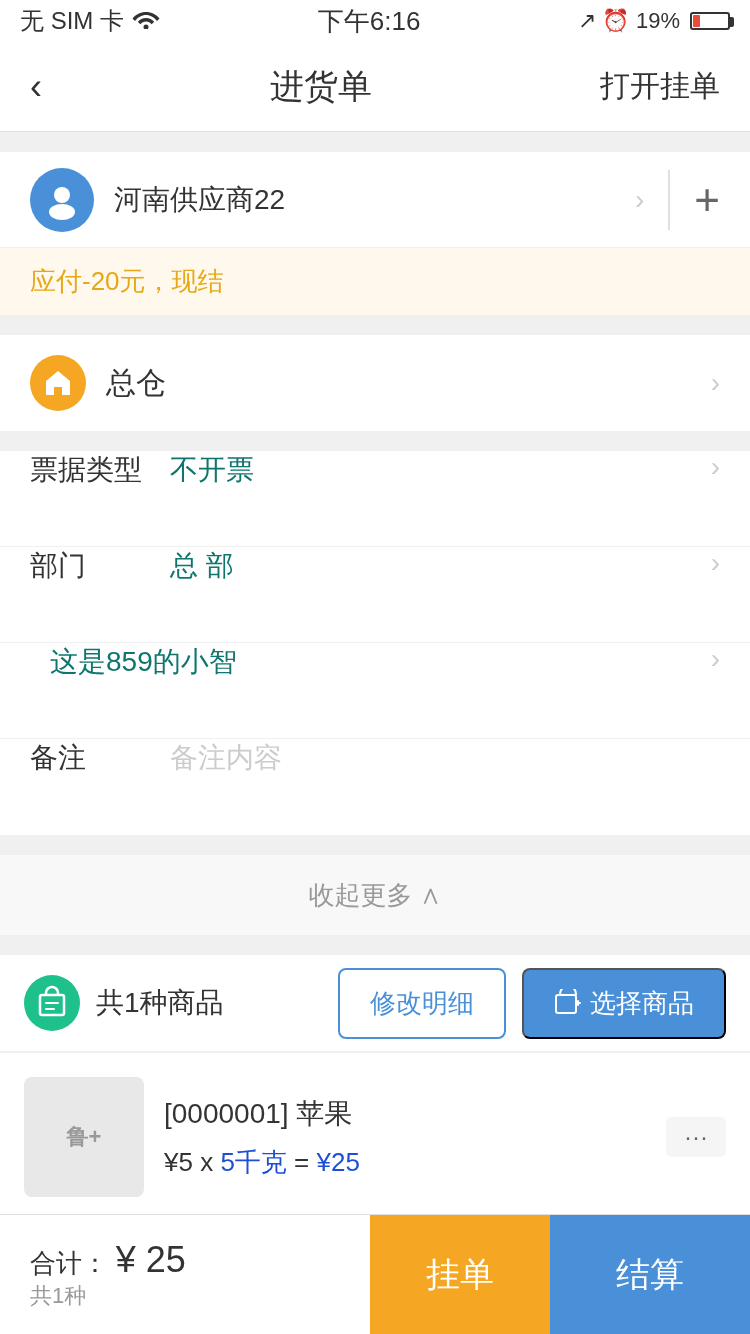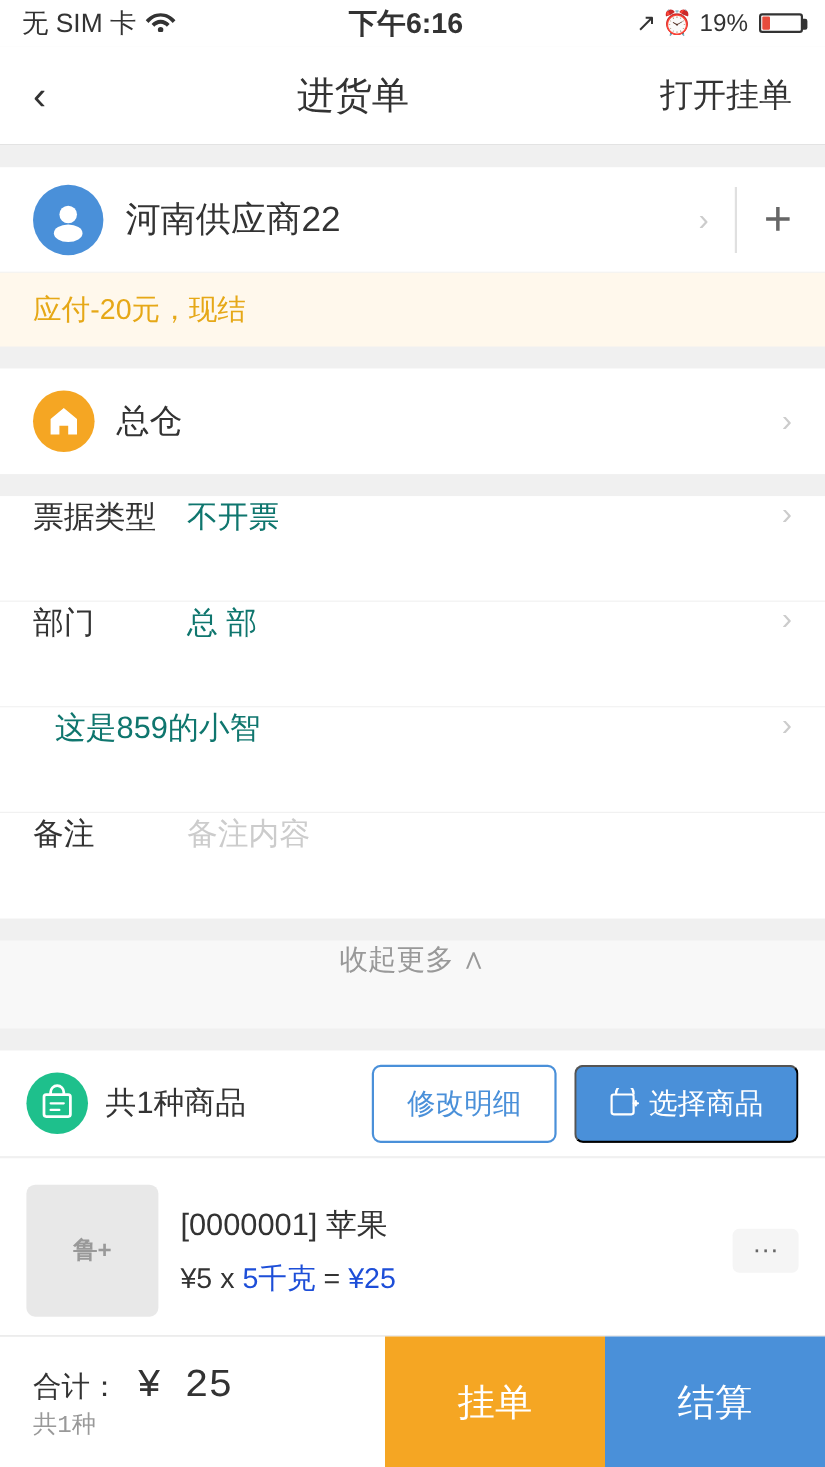--- a/index.html
+++ b/index.html
@@ -19,21 +19,21 @@
       background: #fff;
       height: 42px;
       display: flex;
       align-items: center;
       justify-content: space-between;
       padding: 0 20px;
       font-size: 24px;
       color: #333;
     }
     .status-left { display: flex; align-items: center; gap: 8px; }
-    .status-center { font-weight: 700; font-size: 26px; }
+    .status-center { font-weight: 400; font-size: 26px; }
     .status-right { display: flex; align-items: center; gap: 6px; font-size: 22px; }
     .battery-icon {
       width: 40px; height: 18px; border: 2px solid #333; border-radius: 3px; position: relative; margin-left: 4px;
     }
     .battery-icon::after {
       content: ''; position: absolute; right: -6px; top: 3px; width: 4px; height: 10px; background: #333; border-radius: 0 2px 2px 0;
     }
     .battery-fill {
       position: absolute; left: 1px; top: 1px; width: 20%; height: 12px; background: #e74c3c; border-radius: 1px;
     }
@@ -81,21 +81,21 @@
     }
     .supplier-avatar {
       width: 64px; height: 64px; border-radius: 50%;
       background: #4a90d9;
       display: flex; align-items: center; justify-content: center;
       margin-right: 20px; flex-shrink: 0;
     }
     .supplier-avatar svg { width: 40px; height: 40px; }
     .supplier-name {
       flex: 1;
-      font-size: 32px;
+      font-size: 28px;
       color: #333;
     }
     .supplier-chevron {
       font-size: 28px; color: #ccc;
     }
     .supplier-divider {
       width: 2px; height: 60px; background: #e0e0e0; margin: 0 24px;
     }
     .supplier-add {
       font-size: 44px; color: #666; cursor: pointer;
@@ -160,20 +160,21 @@
     }
     .form-value.placeholder {
       color: #ccc;
     }
 
     
     .collapse-bar {
       background: #f8f8f8;
       height: 80px;
       display: flex;
+      align-items: center;
       justify-content: center;
       font-size: 26px;
       color: #999;
       cursor: pointer;
       margin-top: 20px;
     }
 
     
     .product-header {
       background: #fff;
@@ -265,37 +266,36 @@
       display: flex;
       background: #fff;
       border-top: 1px solid #e0e0e0;
     }
     .bottom-total {
       flex: 1;
       display: flex;
       flex-direction: column;
       justify-content: center;
       padding: 0 30px;
-      font-family: Liberation Mono, monospace;
     }
     .total-label {
       font-size: 26px;
       color: #333;
     }
     .total-amount {
       font-size: 36px;
       color: #333;
       font-weight: 500;
     }
     .total-count {
       font-size: 22px;
       color: #999;
     }
     .btn-hang {
-      width: 200px;
+      width: 180px;
       background: #f5a623;
       display: flex; align-items: center; justify-content: center;
       font-size: 34px;
       color: #fff;
       cursor: pointer;
     }
     .btn-checkout {
       width: 200px;
       background: #4a90d9;
       display: flex; align-items: center; justify-content: center;

